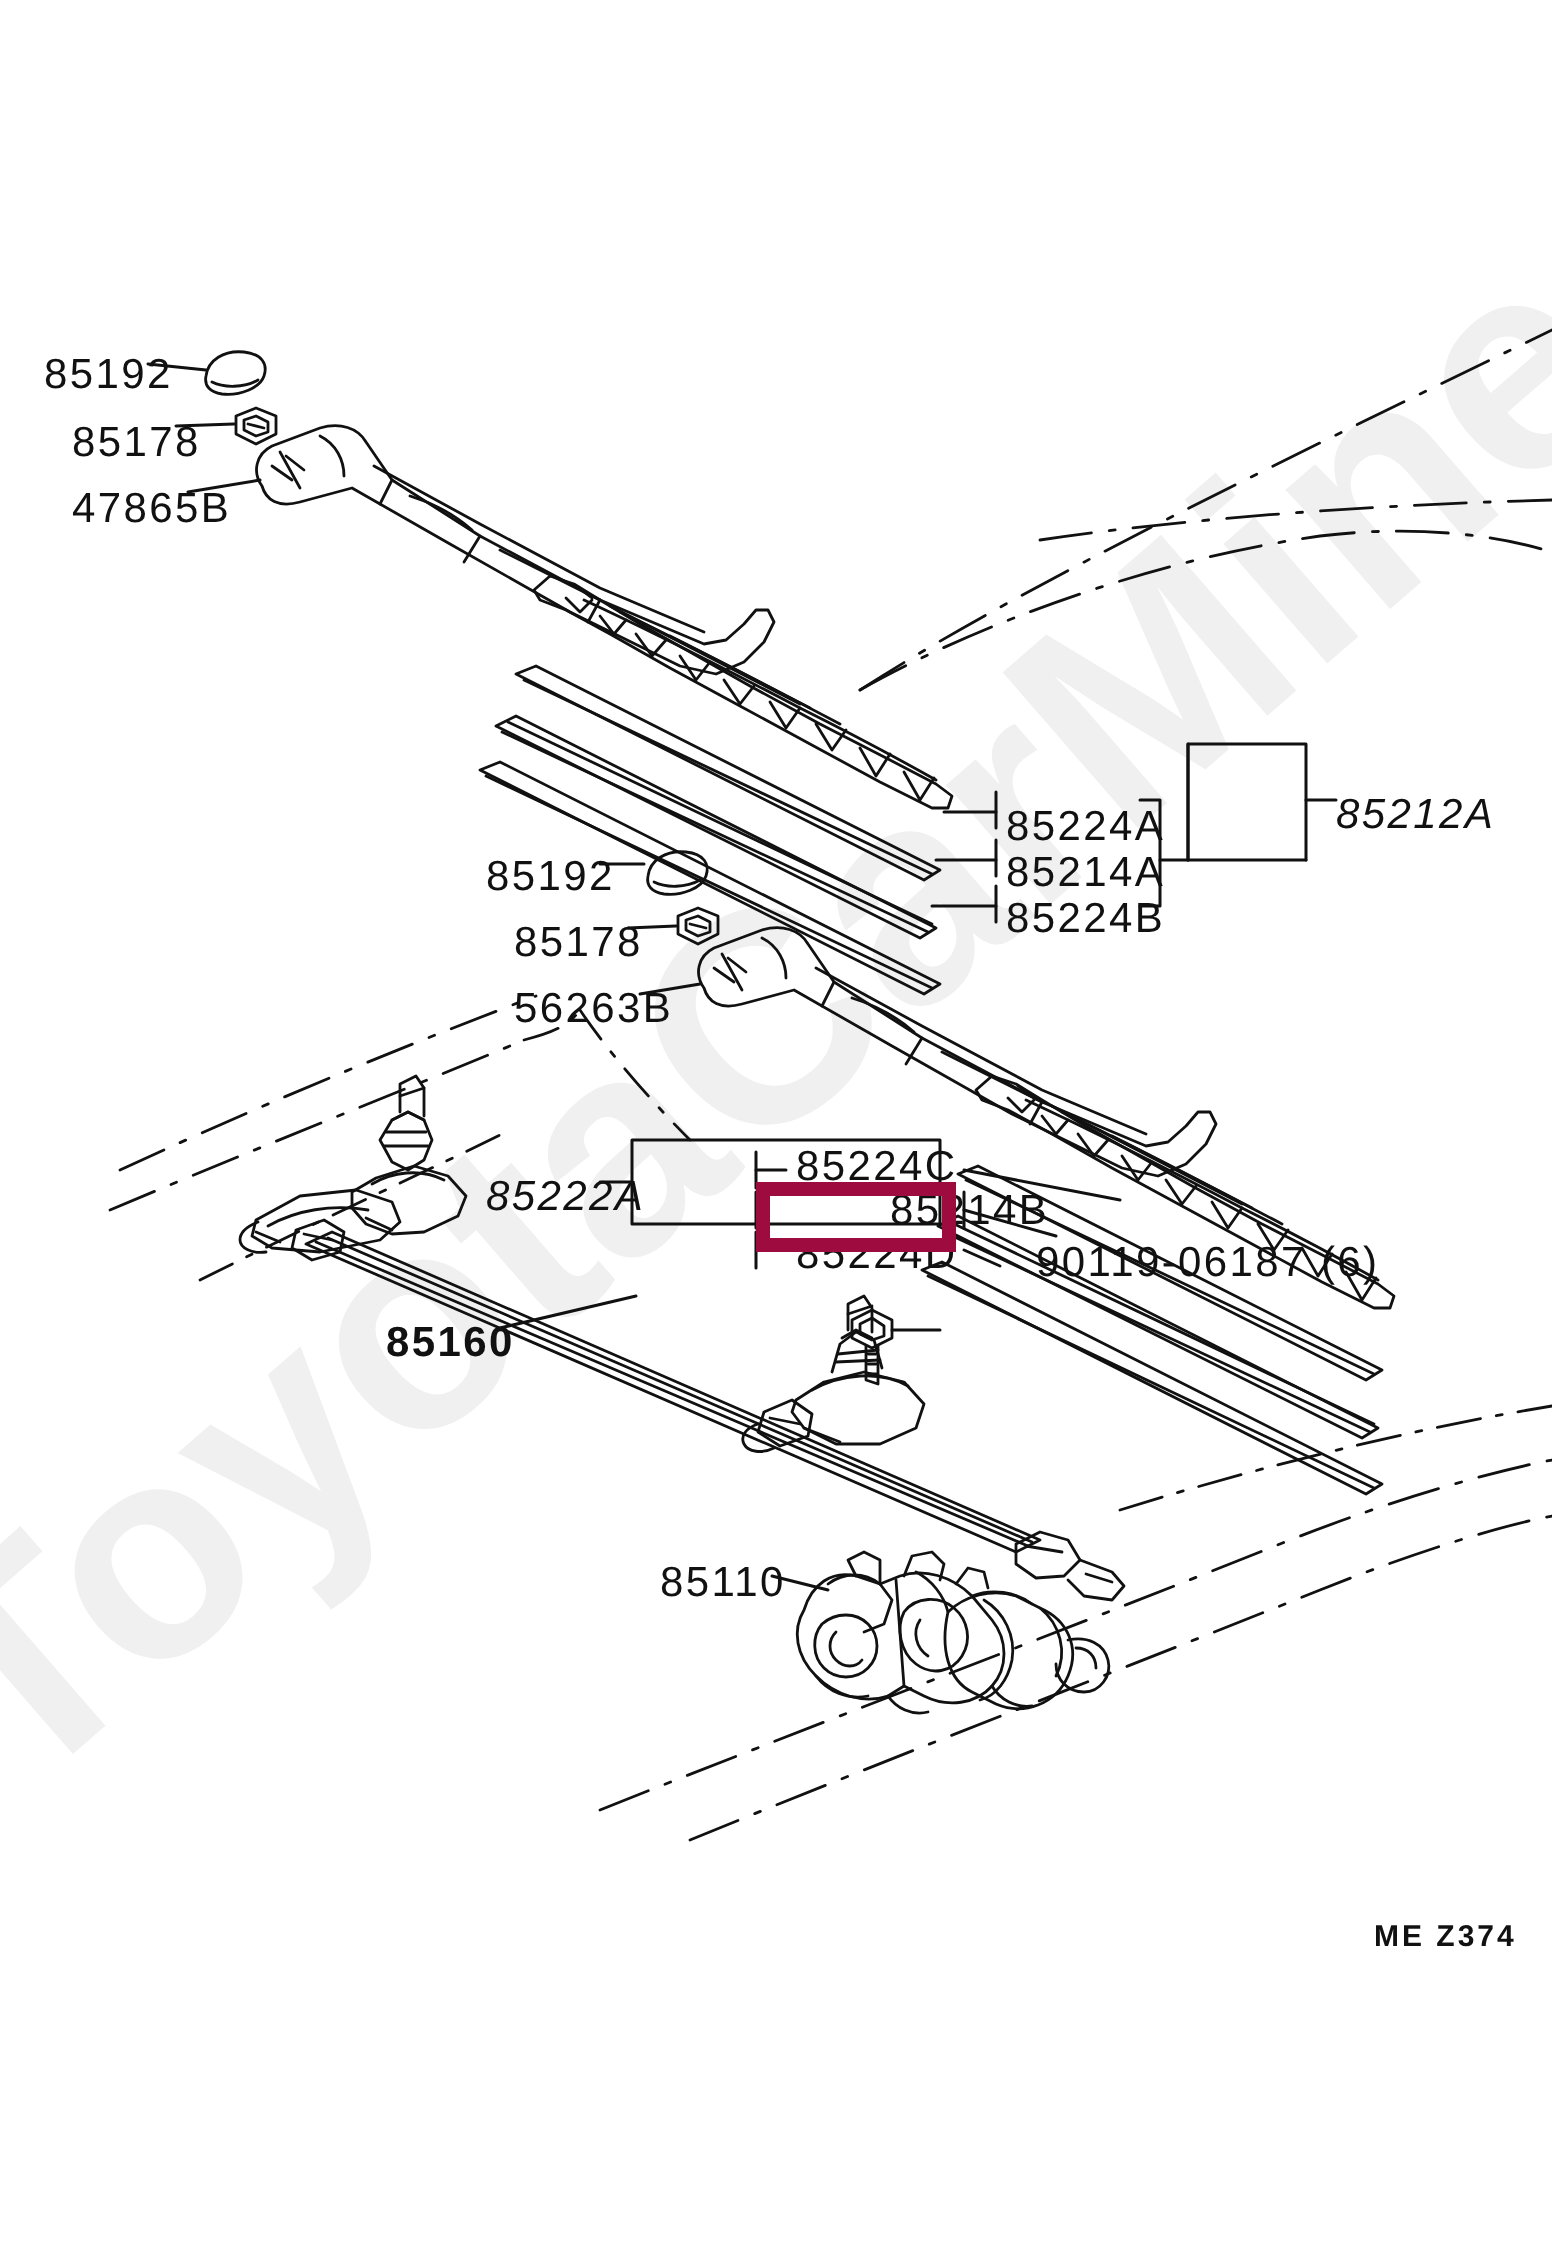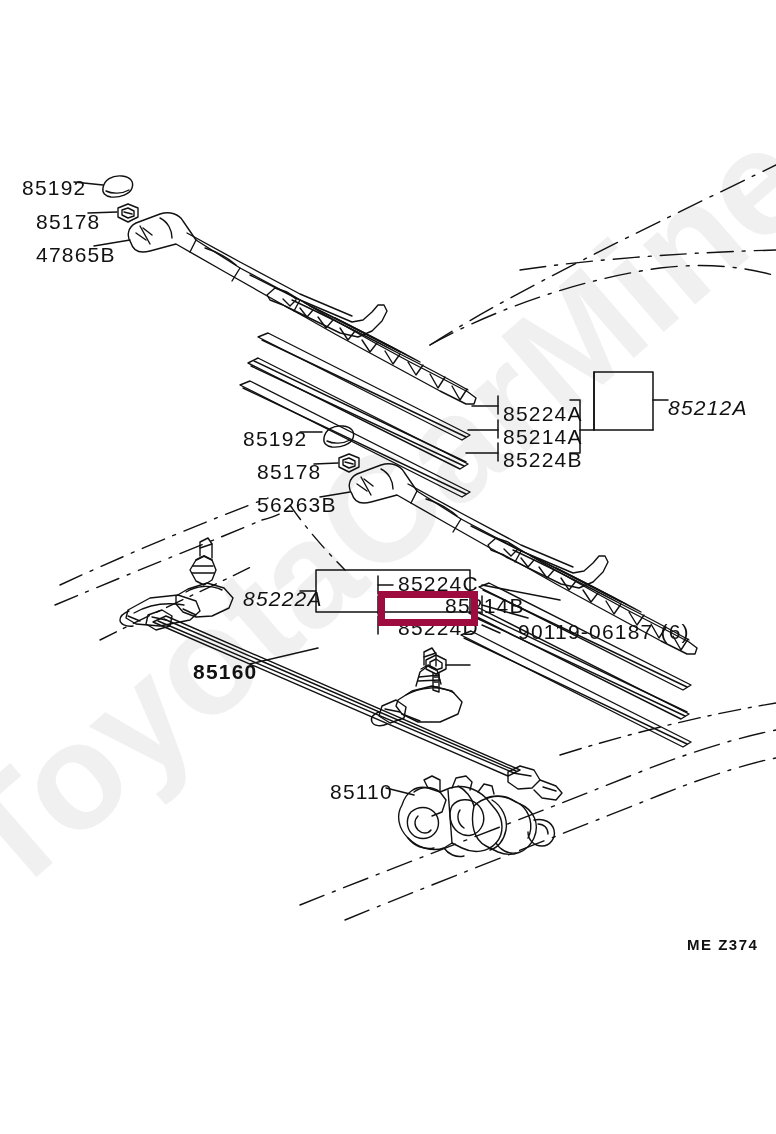--- a/index.html
+++ b/index.html
@@ -315,15 +315,15 @@
   <div class="label" style="left:398px;top:572px;">85224C</div>
   <div class="label" style="left:398px;top:594px;margin-left:47px;">85214B</div>
   <div class="label" style="left:398px;top:616px;">85224D</div>
 
   <div class="label" style="left:193px;top:660px;font-weight:bold;">85160</div>
   <div class="label" style="left:474px;top:620px;margin-left:44px;">90119-06187 (6)</div>
   <div class="label" style="left:330px;top:780px;">85110</div>
 
   <div class="hl" id="hlbox" style="left: 378px; top: 591px; width: 100px; height: 35px; border-color: rgb(158, 11, 62);"></div>
 
-  <div class="code" style="left:687px;top:936px;">ME Z374</div>
+  <div class="code" style="left:687px;top:960px;">ME Z374</div>
 
 </div>
 
 </body></html>

